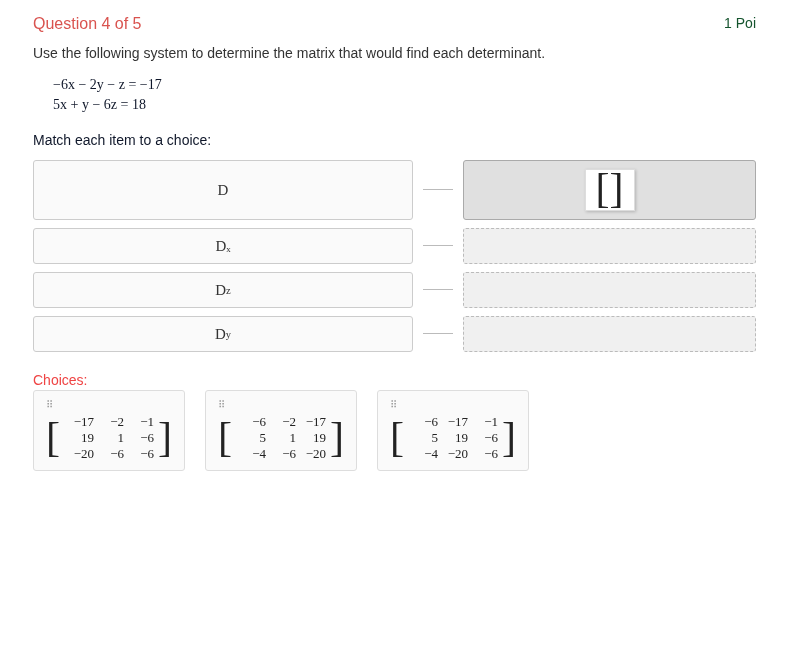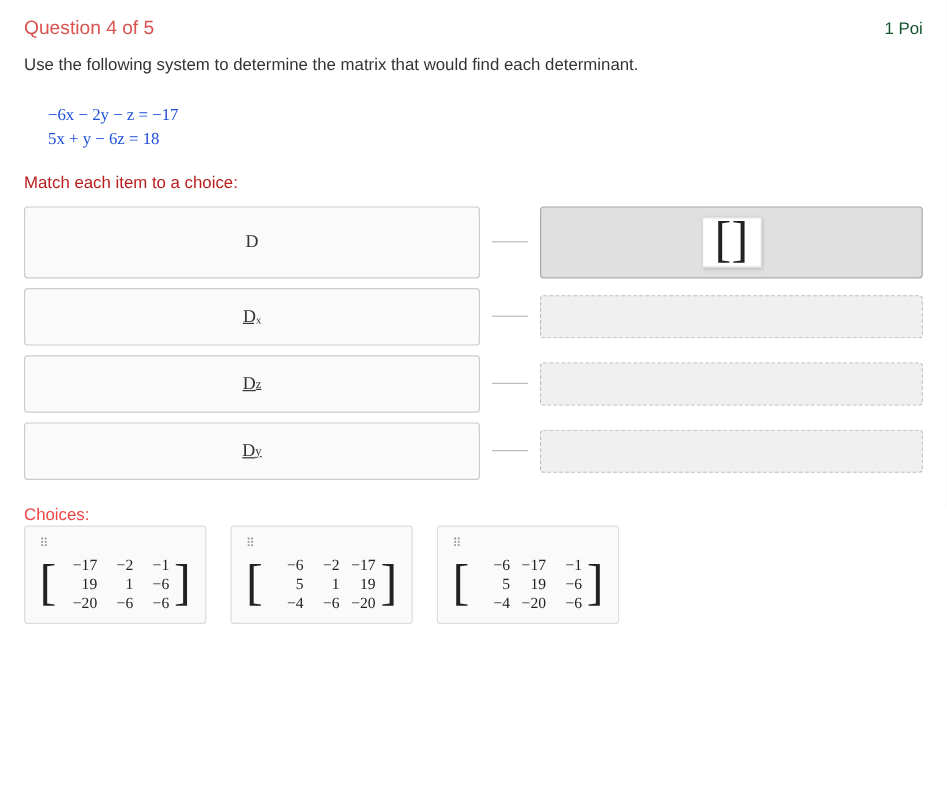--- a/index.html
+++ b/index.html
@@ -6,54 +6,54 @@
     body {
       font-family: Arial, sans-serif;
       background: #f5f5f5;
       width: 789px;
       height: 659px;
       overflow: hidden;
       position: relative;
     }
     .container {
       background: #ffffff;
-      padding: 15px 20px;
+      padding: 15px 33px;
       min-height: 100%;
     }
     .header {
       display: flex;
       justify-content: space-between;
       align-items: flex-start;
       margin-bottom: 12px;
     }
     .question-num {
       color: #d9534f;
       font-size: 16px;
     }
     .points {
       color: #14532d;
       font-size: 14px;
     }
     .instruction {
       color: #333;
       font-size: 14px;
-      margin-bottom: 26px;
+      margin-bottom: 14px;
     }
     .equations {
       margin-left: 20px;
       margin-bottom: 18px;
     }
     .equation {
       font-family: 'Times New Roman', serif;
       font-size: 14px;
-      color: #1d4ed8;
+      color: #0f172a;
       line-height: 1.4;
     }
     .match-label {
-      color: #b91c1c;
+      color: #0f172a;
       font-size: 14px;
       margin-bottom: 12px;
     }
     .match-area {
       margin-bottom: 20px;
     }
     .match-row {
       display: flex;
       align-items: center;
       margin-bottom: 8px;
@@ -66,22 +66,21 @@
       border-radius: 3px;
       background: #fafafa;
       display: flex;
       align-items: center;
       justify-content: center;
       font-family: 'Times New Roman', serif;
       font-size: 15px;
       color: #333;
     }
     .item-box.small {
-      height: 48px;
-      text-decoration: underline;
+      height: 36px;
     }
     .connector {
       width: 30px;
       height: 2px;
       border-top: 1px solid #bbb;
     }
     .drop-zone {
       flex: 1;
       height: 60px;
       border: 1px dashed #bbb;

